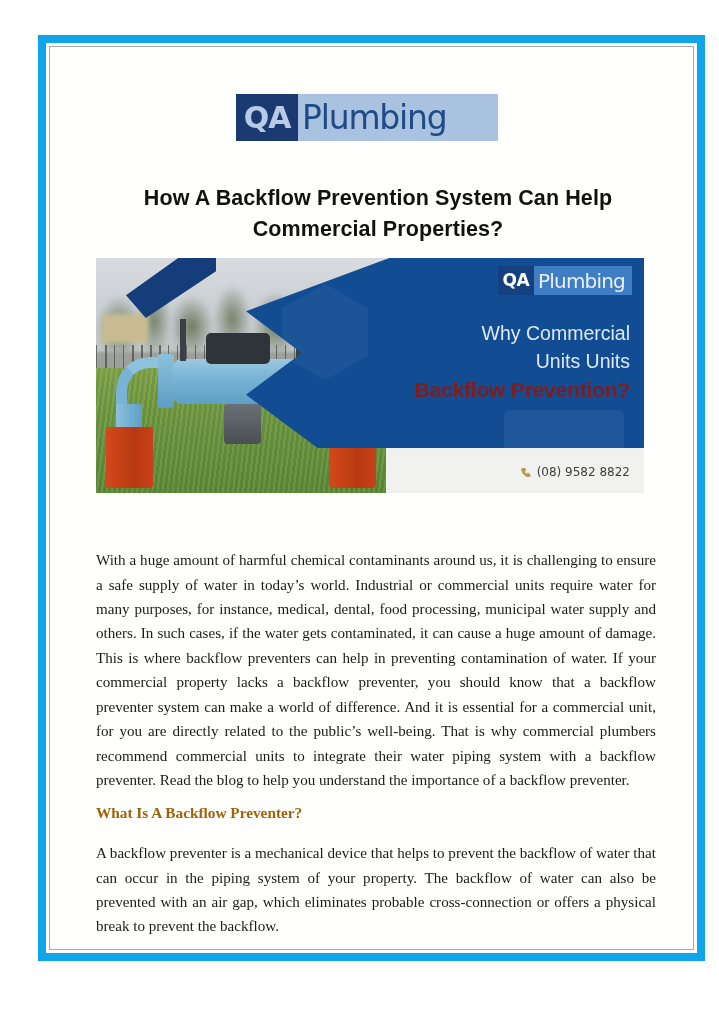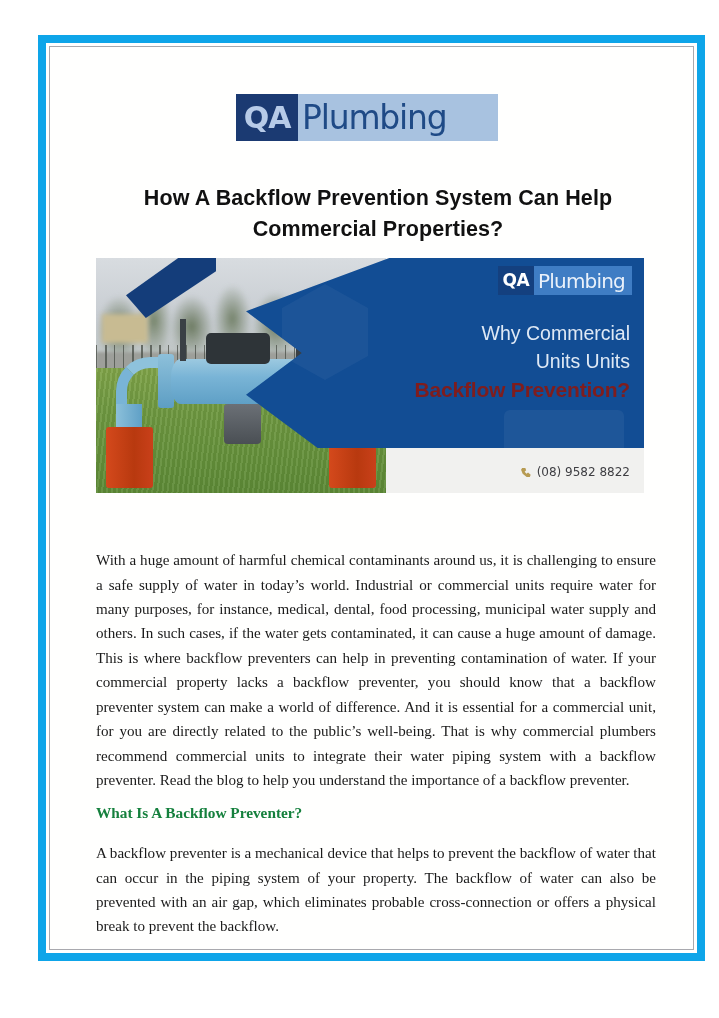--- a/index.html
+++ b/index.html
@@ -331,21 +331,21 @@
   }
   #para-1 { top: 490px; }
   #section-heading {
     position: absolute;
     left: 50px;
     width: 560px;
     top: 748px;
     font-family: "Liberation Serif", serif;
     font-size: 15.3px;
     font-weight: bold;
-    color: #15803d;
+    color: #a16207;
   }
   #para-2 { top: 783px; }
 </style>
 </head>
 <body>
 
 <div id="page-shadow"></div>
 
 <div id="page-frame">
   <div id="page-frame-inner"></div>

